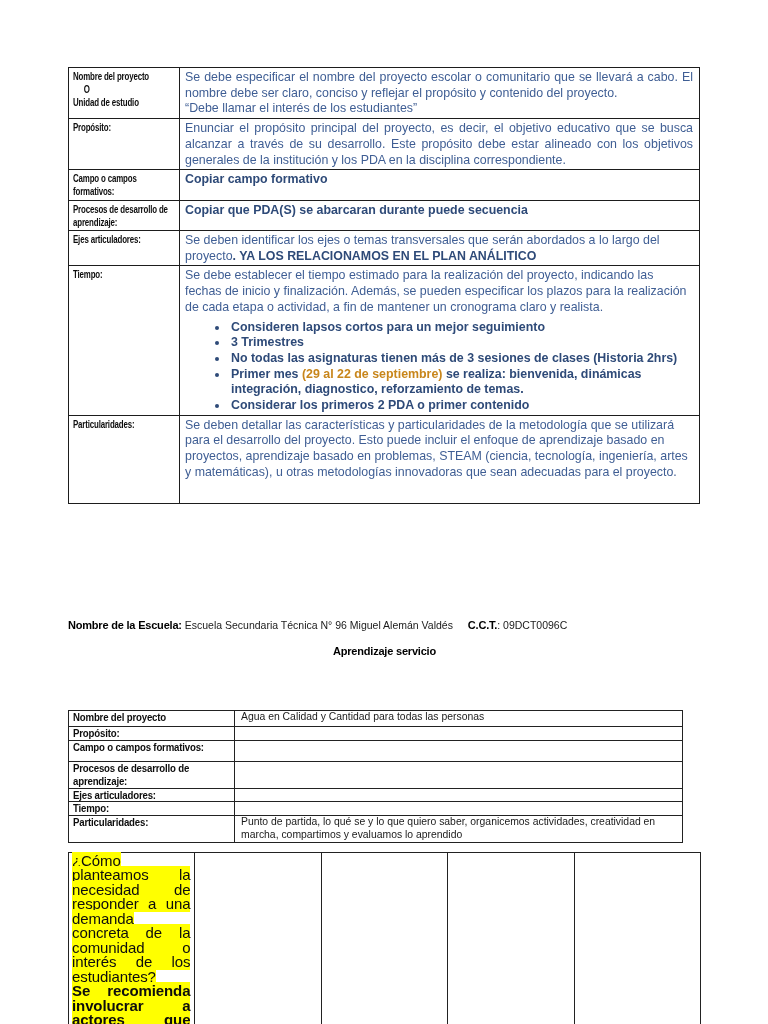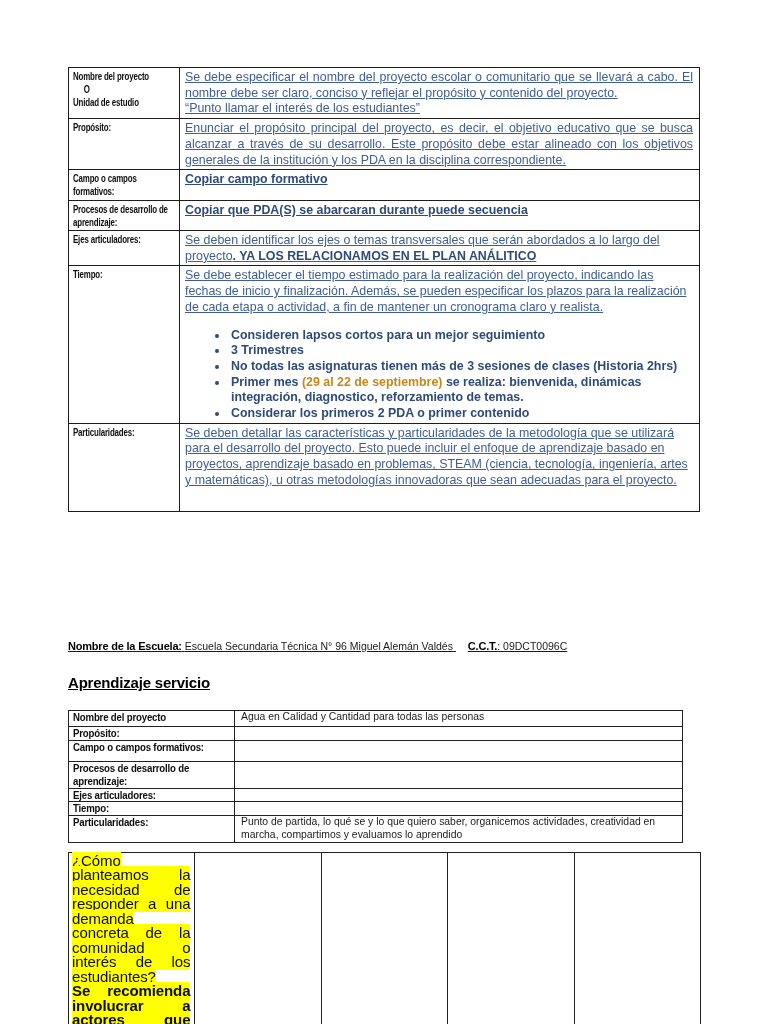--- a/index.html
+++ b/index.html
@@ -3,44 +3,44 @@
 <meta charset="utf-8">
 <style>
   * { margin:0; padding:0; box-sizing:border-box; }
   html,body { background:#ffffff; }
   .page {
     position:relative; width:768px; height:1024px; overflow:hidden;
     background:#fff; color:#1a1a1a;
     font-family:"Liberation Sans", sans-serif;
   }
   table { border-collapse:collapse; table-layout:fixed; }
-  p { margin:0;text-decoration:underline; }
+  p { margin:0; }
 
   
   .t1 { position:absolute; left:68px; top:67px; width:632px; }
   .t1 td { border:1.6px solid #1d1d1d; vertical-align:top; padding:2px 6px 1px 5px; }
   .t1 .lbl { width:111px; font-weight:bold; font-size:10.2px; line-height:13.2px; color:#0d0d0d; padding-left:4px; padding-right:2px; }
   .lbl-inner { display:block; width:132%; transform:scaleX(0.775); transform-origin:0 0; letter-spacing:-0.2px; }
   .lbl-o { padding-left:14px; }
   .t1 .cnt { font-size:12.4px; line-height:15.7px; color:var(--body-blue,#3F5E94); }
   .jst { text-align:justify; }
   .bb { font-weight:bold; color:var(--bold-blue,#2E4A78); }
   .orange { color:var(--accent-orange,#C8861B); }
-  .t1 ul { margin:12px 0 0 0; padding-left:44px; list-style:disc; }
+  .t1 ul { margin:4px 0 0 0; padding-left:44px; list-style:disc; }
   .t1 li { padding-left:2px; font-weight:bold; color:var(--bold-blue,#2E4A78); }
   .rh47 td{height:47px} .rh48 td{height:48px} .rh27 td{height:27px}
   .rh28 td{height:28px} .rh144 td{height:144px} .rh88 td{height:88px}
 
   
-  .info { position:absolute; left:68px; top:640px; width:633px; font-size:10.5px; color:#1a1a1a; }
+  .info { position:absolute; left:68px; top:619px; width:633px; font-size:10.5px; color:#1a1a1a; }
   .info .b { font-weight:bold; font-size:11px; color:#000; letter-spacing:-0.2px; }
   .cct { margin-left:12px; }
   .mr  { margin-right:7px; }
   .iline2 { margin-top:12px; }
-  .subtitle { margin-top:22px; text-align:left; font-weight:bold; font-size:15px; color:#000; letter-spacing:-0.2px; }
+  .subtitle { margin-top:14px; text-align:center; font-weight:bold; font-size:11px; color:#000; letter-spacing:-0.2px; }
 
   
   .t2 { position:absolute; left:68px; top:710px; width:615px; }
   .t2 td { border:1.3px solid #222; vertical-align:top; padding:0 4px; }
   .t2 .lbl { width:166px; font-weight:bold; font-size:10.8px; line-height:12.8px; color:#0d0d0d; }
   .t2 .lbl-inner2 { display:block; width:112%; transform:scaleX(0.893); transform-origin:0 0; letter-spacing:-0.2px; }
   .t2 .val { font-size:10.4px; line-height:12.6px; color:#1a1a1a; padding-left:6px; }
   .ph16 td{height:16px} .ph14 td{height:14px} .ph21 td{height:21px}
   .ph26 td{height:26px} .ph13 td{height:13px} .ph27 td{height:27px}
 
@@ -62,21 +62,21 @@
   <table class="t1">
     <tbody>
         <tr class="rh47">
       <td class="lbl">
         <span class="lbl-inner">Nombre del proyecto</span>
         <span class="lbl-inner lbl-o">O</span>
         <span class="lbl-inner">Unidad de estudio</span>
       </td>
       <td class="cnt">
         <p class="jst">Se debe especificar el nombre del proyecto escolar o comunitario que se llevará a cabo. El nombre debe ser claro, conciso y reflejar el propósito y contenido del proyecto.</p>
-        <p>“Punto llamar el interés de los estudiantes”</p>
+        <p>“Debe llamar el interés de los estudiantes”</p>
       </td>
     </tr>
     <tr class="rh48">
       <td class="lbl">
         <span class="lbl-inner">Propósito:</span>
       </td>
       <td class="cnt">
         <p class="jst">Enunciar el propósito principal del proyecto, es decir, el objetivo educativo que se busca alcanzar a través de su desarrollo. Este propósito debe estar alineado con los objetivos generales de la institución y los PDA en la disciplina correspondiente.</p>
       </td>
     </tr>

